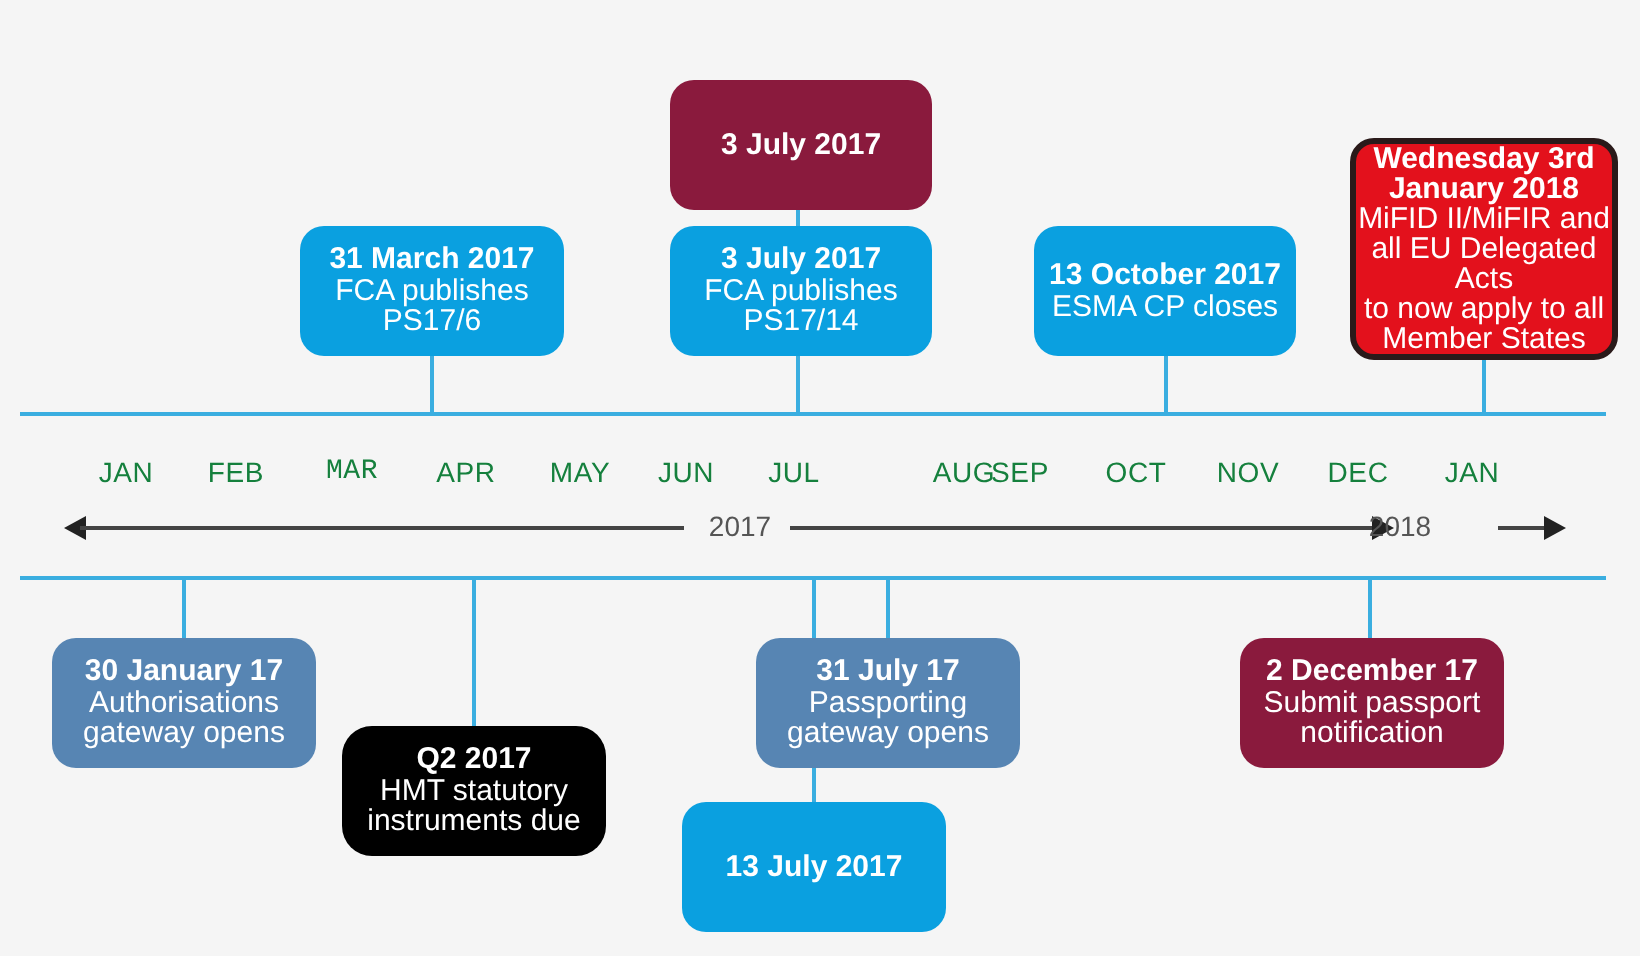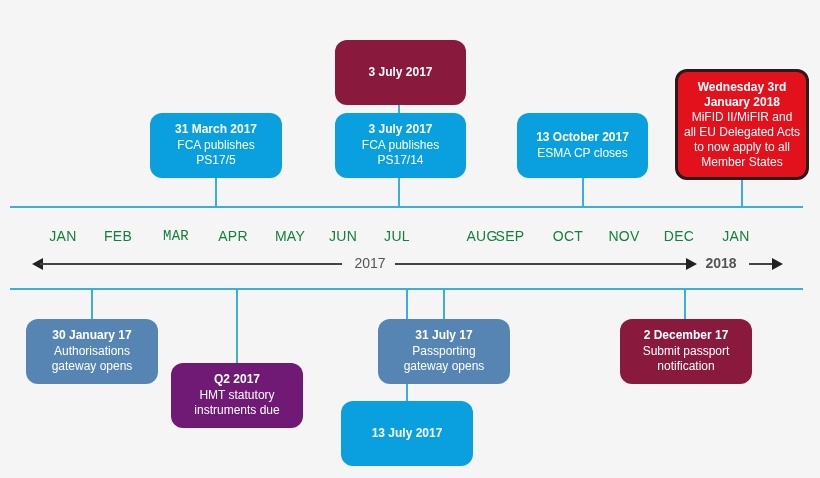--- a/index.html
+++ b/index.html
@@ -2,26 +2,26 @@
 <html><head>
 <meta charset="utf-8">
 <style>
   html, body { margin:0; padding:0; }
   body { width:820px; height:478px; background:#f5f5f5; position:relative; overflow:hidden;
          font-family:"Liberation Sans", sans-serif; }
   .hline { position:absolute; left:10px; width:793px; height:2px; background:#3aaee0; }
   .vline { position:absolute; width:2px; background:#3aaee0; }
   .box { position:absolute; border-radius:12px; color:#fff; text-align:center;
          display:flex; flex-direction:column; justify-content:center; align-items:center;
-         font-size:12px; line-height:15.5px; box-sizing:border-box; }
+         font-size:15px; line-height:15.5px; box-sizing:border-box; }
   .box .t { font-weight:bold; }
   .blue { background:#0aa0e0; }
   .maroon { background:#8a1a3d; }
   .steel { background:#5785b3;align-items:center; }
-  .lblue { background:#701a75; }
+  .lblue { background:#000000;border-radius:15px; }
   .red { background:#e3111c; border:3px solid #2a1a1a; }
   .month { position:absolute; top:228px; font-size:14px; color:#15803d; transform:translateX(-50%); letter-spacing:0.3px; }
   .yr { position:absolute; top:255px; font-size:14px; color:#555; transform:translateX(-50%); }
   .aline { position:absolute; height:2px; background:#444; top:263px; }
   .ahead-l { position:absolute; top:258px; width:0; height:0; border-top:6px solid transparent; border-bottom:6px solid transparent; border-right:11px solid #222; }
   .ahead-r { position:absolute; top:258px; width:0; height:0; border-top:6px solid transparent; border-bottom:6px solid transparent; border-left:11px solid #222; }
 </style>
 </head>
 <body>
 
@@ -36,21 +36,21 @@
 
 <div class="vline" style="left:91px; top:289px; height:30px;"></div>
 <div class="vline" style="left:236px; top:289px; height:74px;"></div>
 <div class="vline" style="left:406px; top:289px; height:112px;"></div>
 <div class="vline" style="left:443px; top:289px; height:30px;"></div>
 <div class="vline" style="left:684px; top:289px; height:30px;"></div>
 
 <div class="box blue" style="left:150px; top:113px; width:132px; height:65px;">
   <div class="t">31  March 2017</div>
   <div>FCA publishes</div>
-  <div>PS17/5</div>
+  <div>PS17/6</div>
 </div>
 
 <div class="box maroon" style="left:335px; top:40px; width:131px; height:65px;">
   <div class="t">3 July 2017</div>
 </div>
 
 <div class="box blue" style="left:335px; top:113px; width:131px; height:65px;">
   <div class="t">3 July 2017</div>
   <div>FCA publishes</div>
   <div>PS17/14</div>
@@ -84,21 +84,21 @@
   <span class="month" style="left:624px;">NOV</span>
   <span class="month" style="left:679px;">DEC</span>
   <span class="month" style="left:736px;">JAN</span>
 </div>
 
 <div class="ahead-l" style="left:32px;"></div>
 <div class="aline" style="left:40px; width:302px;"></div>
 <span class="yr" style="left:370px;">2017</span>
 <div class="aline" style="left:395px; width:292px;"></div>
 <div class="ahead-r" style="left:686px;"></div>
-<span class="yr" style="left:721px;font-weight:bold;">2018</span>
+<span class="yr" style="left:700px;">2018</span>
 <div class="aline" style="left:749px; width:25px;"></div>
 <div class="ahead-r" style="left:772px;"></div>
 
 <div class="box steel" style="left:26px; top:319px; width:132px; height:65px;">
   <div class="t">30 January 17</div>
   <div>Authorisations</div>
   <div>gateway opens</div>
 </div>
 
 <div class="box lblue" style="left:171px; top:363px; width:132px; height:65px;">

